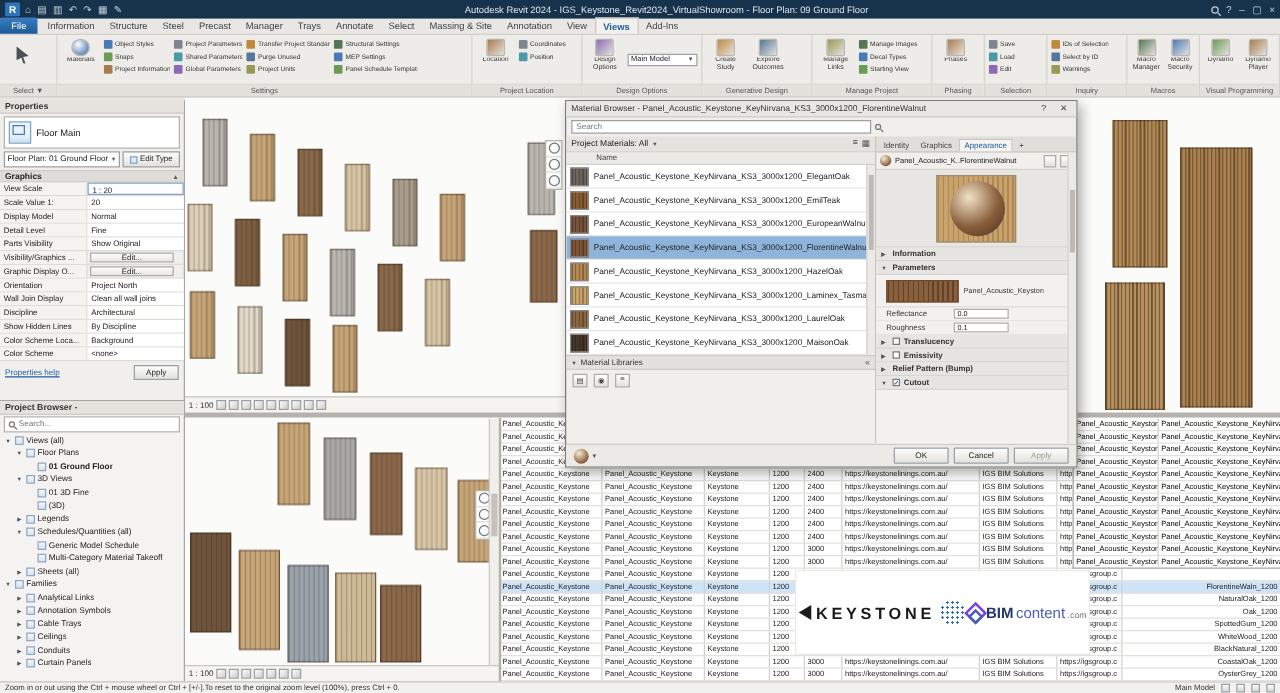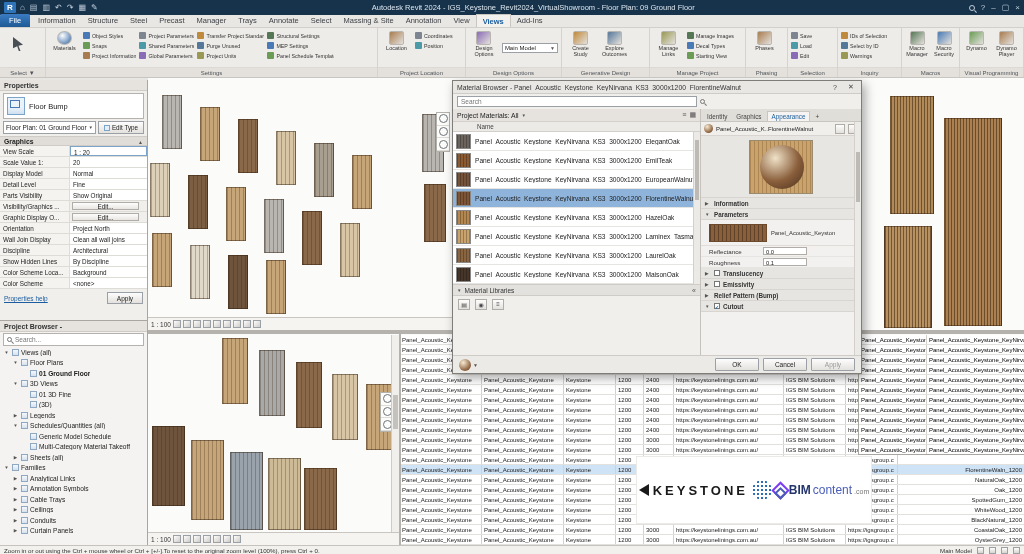--- a/index.html
+++ b/index.html
@@ -806,21 +806,21 @@
       <span class="bim-a">BIM</span>
         <span class="bim-b">content</span>
         <span class="bim-c">.com</span>
     </div>
   </div>
 
   <div class="props">
     <div class="pal-head">Properties</div>
     <div class="typebox">
       <div class="typeicon"></div>
-      <span class="typename">Floor Bump</span>
+      <span class="typename">Floor Main</span>
     </div>
     <div class="typesel-row">
       <div class="inst-combo">
         <span>Floor Plan: 01 Ground Floor</span>
         <span style="font-size:4.5px;color:#555">▼</span>
       </div>
       <div class="edittype">
         <span style="width:6px;height:6px;border:1px solid #7da3c8;background:#e4eefa;display:inline-block"></span>
         <span>Edit Type</span>
       </div>

